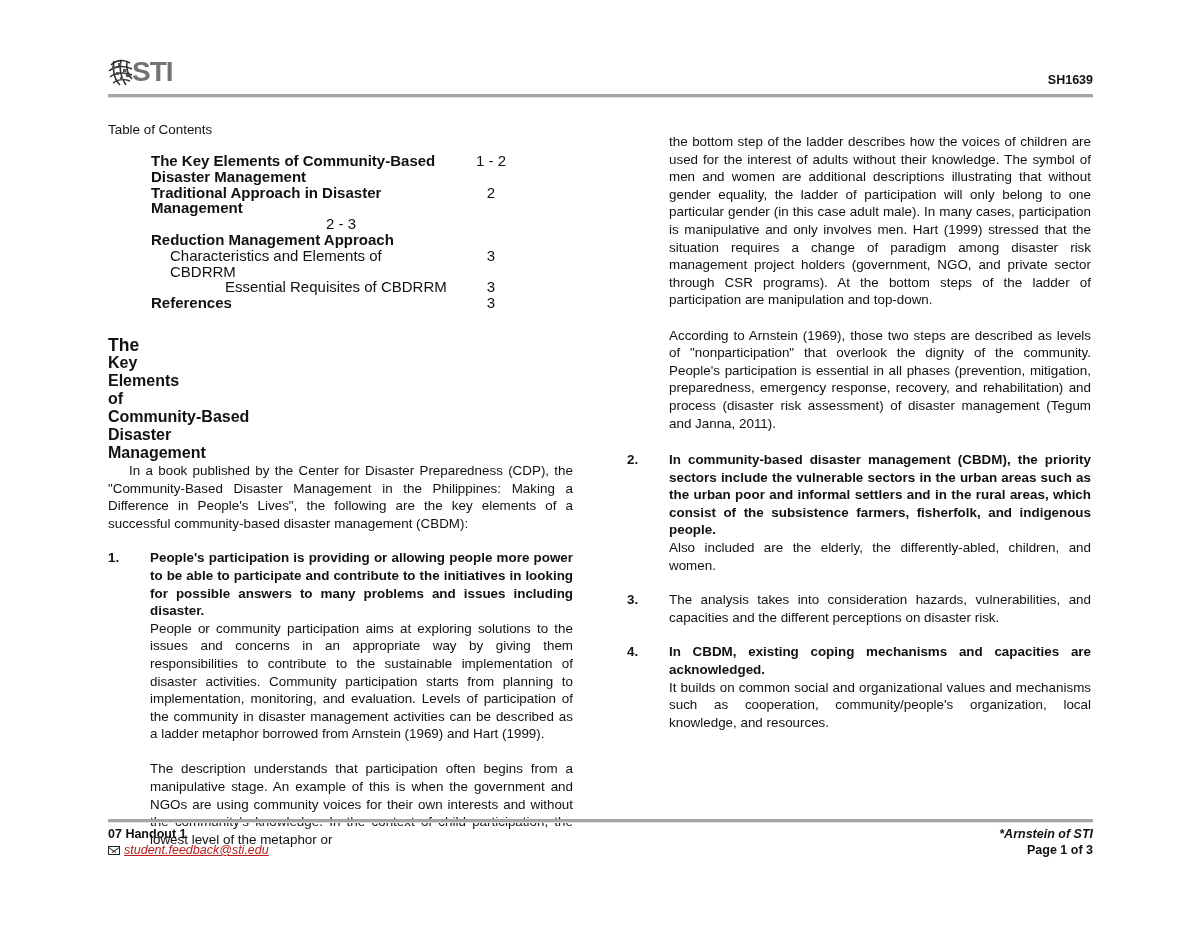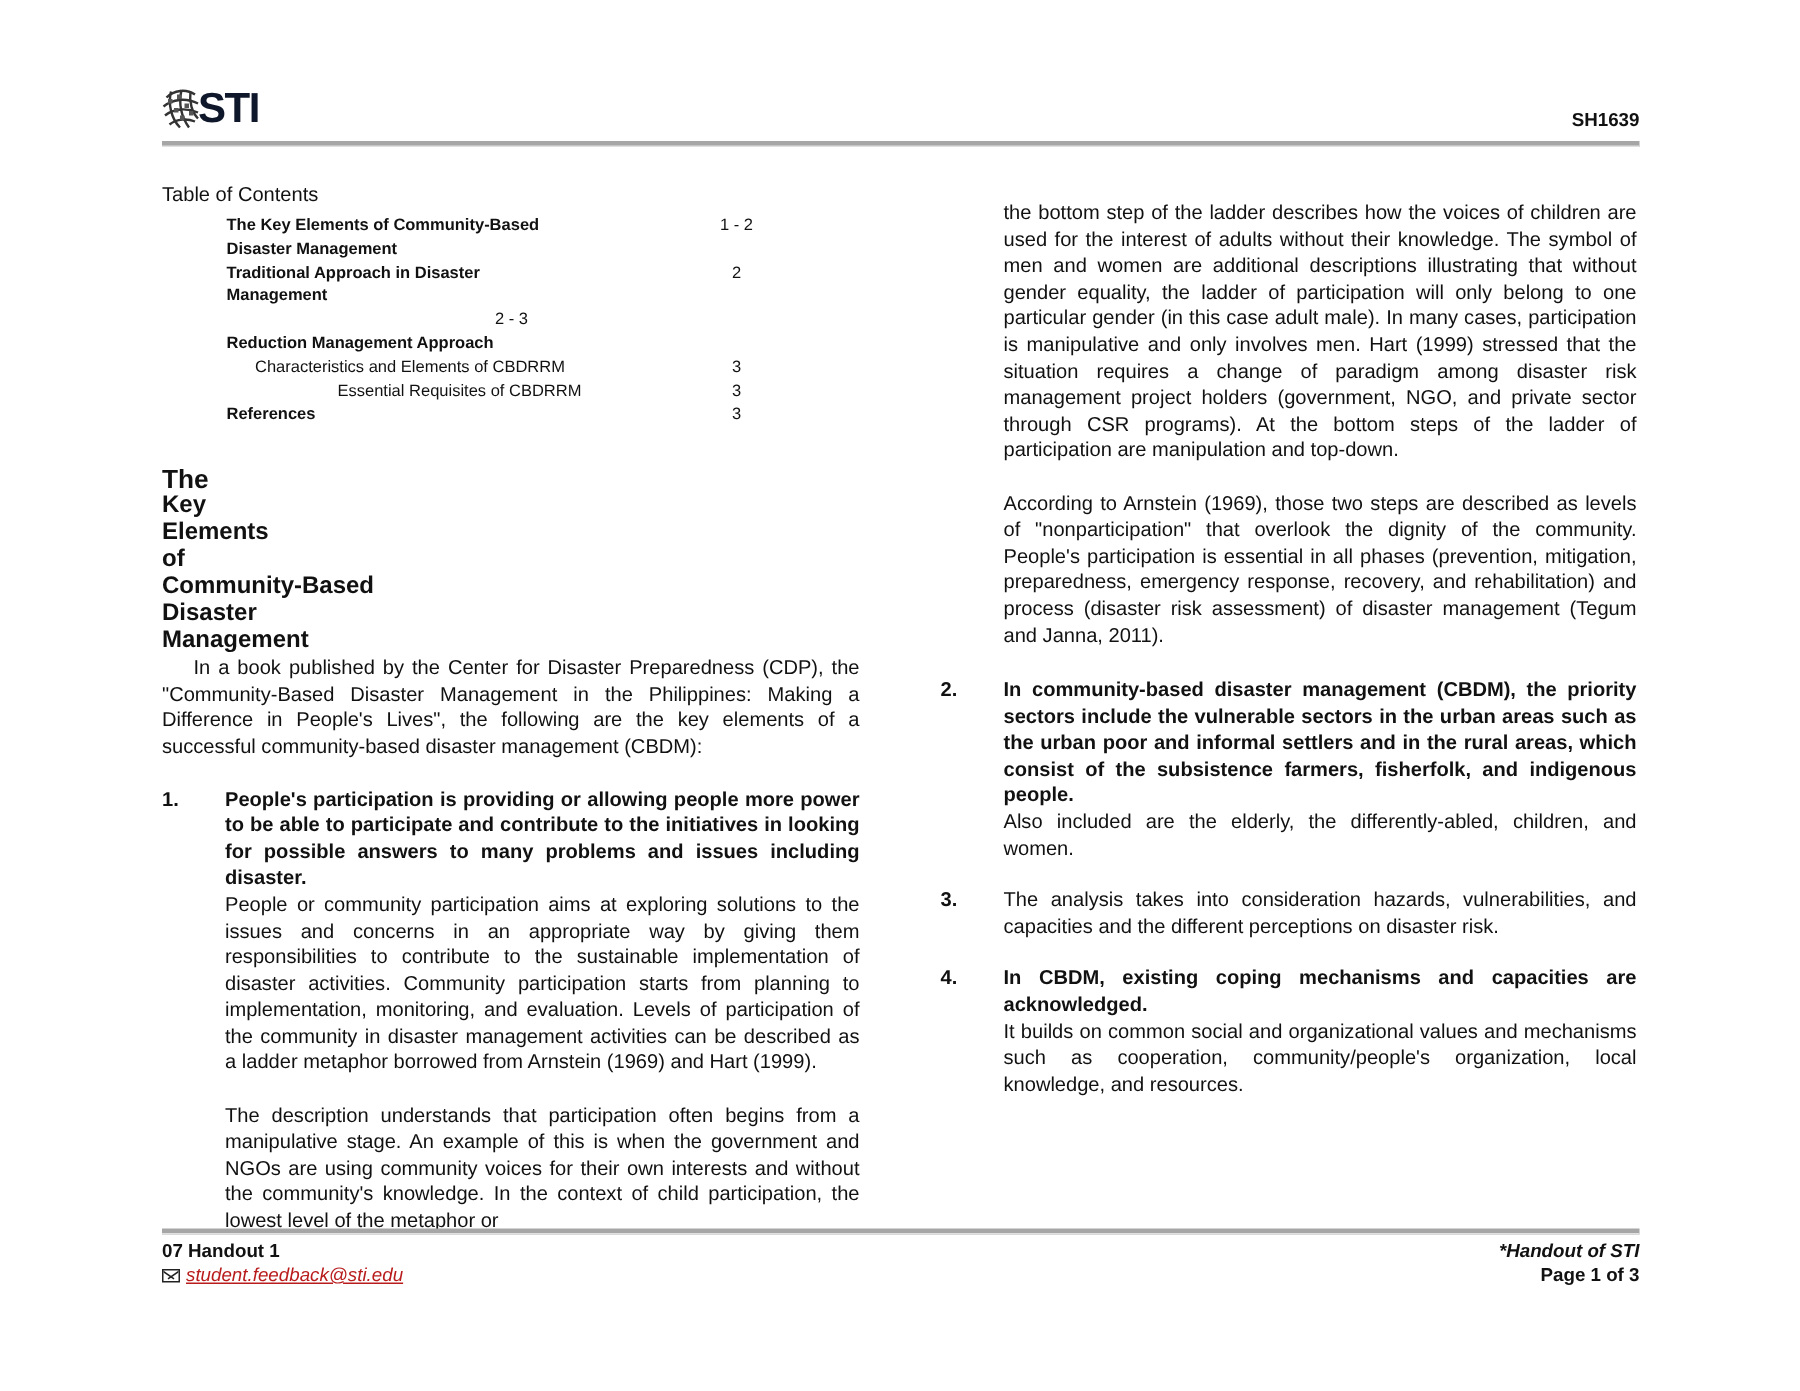--- a/index.html
+++ b/index.html
@@ -1,33 +1,33 @@
 <!DOCTYPE html>
 <html><head>
 <meta charset="utf-8">
 <style>
   html, body { margin:0; padding:0; background:#ffffff; }
   body { width:1200px; height:927px; position:relative; overflow:hidden;
          font-family:"Liberation Sans", sans-serif; color:#111; }
   .abs { position:absolute; }
   .logo { left:108px; top:56px; height:32px; display:flex; align-items:center; }
   .logo svg { display:block; }
-  .logo-text { font-family:"Liberation Sans", sans-serif; font-weight:bold; font-size:28px; letter-spacing:-1px; margin-left:-2px; line-height:32px; color:#0f172a; }
+  .logo-text { font-family:"Liberation Sans", sans-serif; font-weight:bold; font-size:28px; letter-spacing:-1px; margin-left:-2px; line-height:32px; color:#737373; }
   .docid { right:107px; top:73px; font-weight:bold; font-size:12.5px;text-align:right; }
   .rule { left:108px; width:985px; height:3px; background:#a6a6a6; border-bottom:1px solid #e0e0e0; }
   .rule.top { top:94px; }
   .rule.bottom { top:819px; }
 
   .col { position:absolute; font-size:13.4px; line-height:17.6px; }
   .col.left { left:108px; width:465px; top:110px; }
   .col.right { left:627px; width:464px; top:109px;margin-top:24px; }
 
   .doc-title { text-align:center; font-weight:bold; font-size:17px; margin:0 0 0 0; height:26px; line-height:24px; padding-left:0; width:465px; }
   .toc-title { text-align:left; font-size:13.4px; margin-top:11px; height:22px; }
-  .toc { margin-left:43px; width:380px; font-size:11px; line-height:15.8px; }
+  .toc { margin-top:10px; margin-left:43px; width:380px; font-size:15px; line-height:15.8px; }
   .toc-row { display:flex; }
   .toc-row .lbl { width:300px; }
   .toc-row .pg { flex:1; text-align:center; }
   .toc-row.bold .lbl { font-weight:bold; }
   .toc-row.ind1 .lbl { padding-left:19px; box-sizing:border-box; }
   .toc-row.ind2 .lbl { padding-left:74px; box-sizing:border-box; }
 
   .sec-heading { font-weight:bold; font-size:16px; line-height:18px; margin-top:25px; text-align:justify; text-align-last:left; }
   .sec-heading .first-line { display:flex; justify-content:space-between;flex-direction:column; }
   p { margin:0; text-align:justify; }
@@ -169,15 +169,15 @@
       </div>
     </div>
 </div>
 
 <div class="abs rule bottom"></div>
 <div class="abs foot-left">
   <div class="handout">07 Handout 1</div>
   <div><span class="mail-icon"></span><a href="#">student.feedback@sti.edu</a></div>
 </div>
 <div class="abs foot-right">
-  <div class="prop">*Handout of STI</div>
+  <div class="prop">*Arnstein of STI</div>
   <div>Page 1 of 3</div>
 </div>
 
 </body></html>

